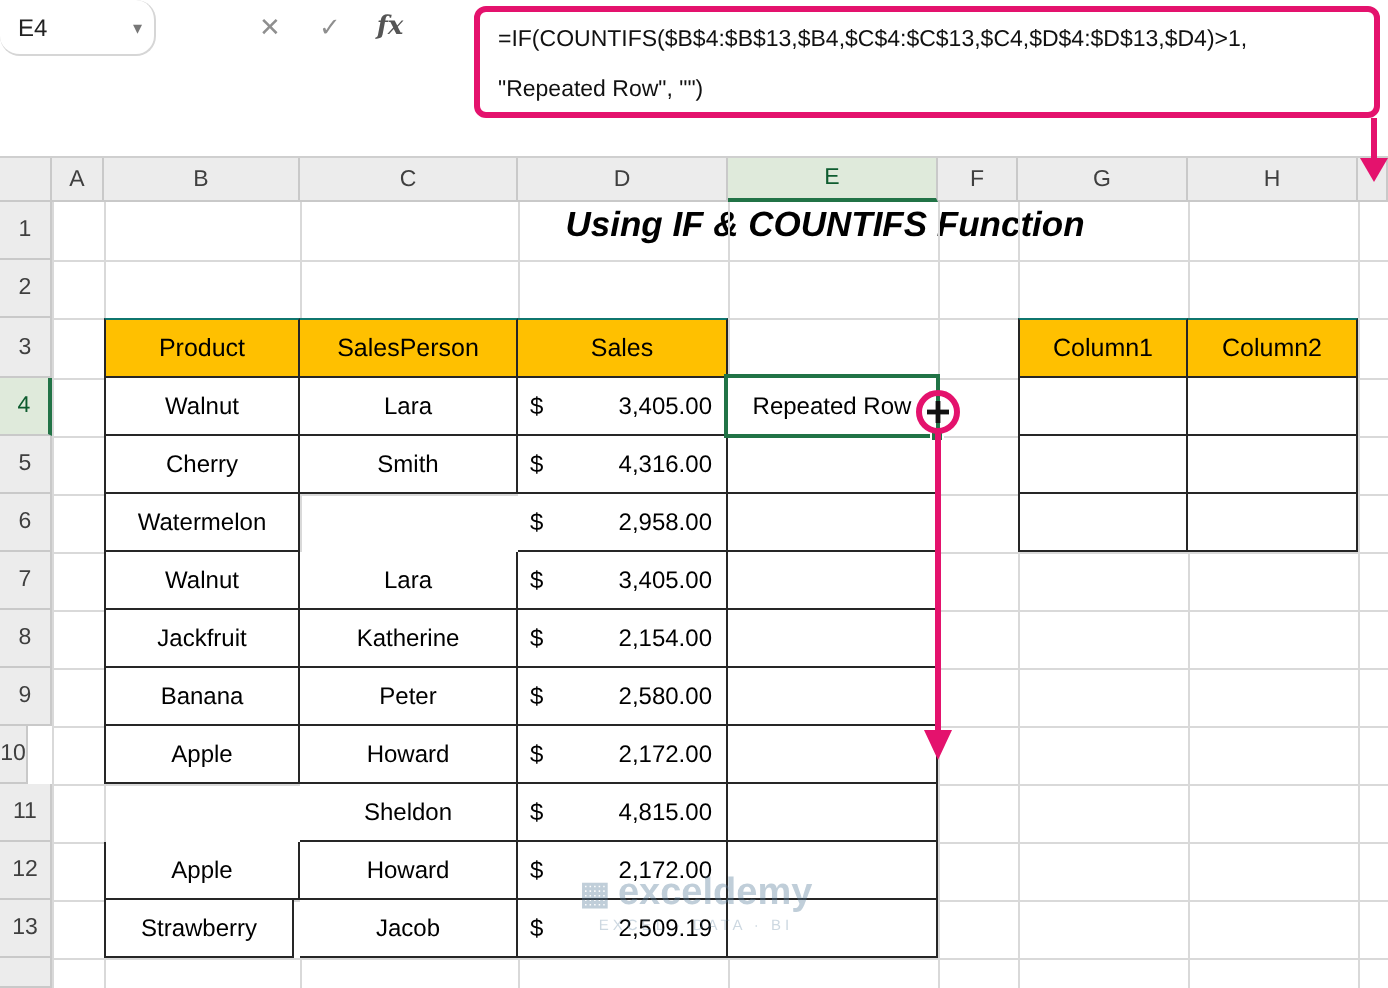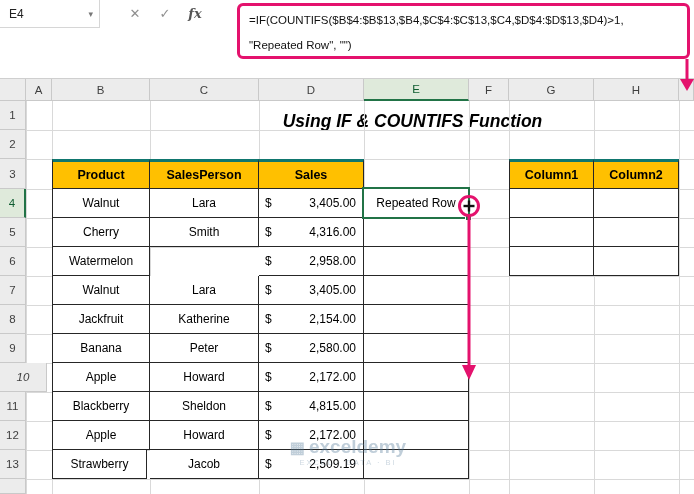--- a/index.html
+++ b/index.html
@@ -3,50 +3,50 @@
 <meta charset="utf-8">
 <style>
   *{margin:0;padding:0;box-sizing:border-box;}
   html,body{width:694px;height:494px;overflow:hidden;background:#fff;
     font-family:"Liberation Sans",sans-serif;}
   .app{position:relative;width:694px;height:494px;background:#fff;overflow:hidden;}
 
   
   .topbar{position:absolute;left:0;top:0;width:694px;height:79px;background:#fff;
     border-bottom:1px solid #cfcfcf;z-index:40;}
-  .namebox{position:absolute;left:0;top:0;width:100px;height:28px;
+  .namebox{position:absolute;left:0;top:0;width:78px;height:28px;
     border-right:1px solid #d6d6d6;border-bottom:1px solid #d6d6d6;
-    display:flex;align-items:center;font-size:12px;color:#222;}
+    display:flex;align-items:center;font-size:12px;color:#222;border-radius:10px;}
   .namebox .val{padding-left:9px;flex:1;}
   .nb-arrow{font-size:9px;color:#777;padding-right:6px;}
   .fb-ico{position:absolute;top:6px;width:22px;text-align:center;
     font-size:13px;color:#8f8f8f;}
   .fb-fx{font-family:"DejaVu Serif",serif;font-style:italic;font-weight:bold;color:#555;}
   .formula-box{position:absolute;left:237px;top:3px;width:453px;height:56px;
     border:3px solid var(--ann);border-radius:6px;padding:2px 0 0 9px;
     font-size:11.5px;line-height:25px;color:#111;white-space:nowrap;overflow:hidden;}
 
   
   .sheet{position:absolute;left:0;top:0;width:694px;height:494px;}
   .ch,.rh{position:absolute;background:#ececec;border-right:1px solid #c9c9c9;
     border-bottom:1px solid #c9c9c9;display:flex;align-items:center;justify-content:center;
     font-size:11.5px;color:#3f3f3f;}
   .ch.selc{background:#dfeadb;border-bottom:2px solid var(--sel);color:#0e5c2f;}
   .rh.selr{background:#dfeadb;border-right:2px solid var(--sel);color:#0e5c2f;}
   .gl{position:absolute;background:#d9d9d9;}
   .tcell{position:absolute;background:#fff;border-right:1px solid #262626;
     border-bottom:1px solid #262626;display:flex;align-items:center;justify-content:center;
     font-size:12px;color:#000;}
-  .tcell.th{background:var(--hdr);font-weight:bold;font-size:12.5px;border-top:3px solid #0f766e;}
+  .tcell.th{background:var(--hdr);font-weight:normal;font-size:12.5px;border-top:1px solid #0f766e;}
   .tcell.lb{border-left:1px solid #262626;}
   .tcell.money{justify-content:space-between;padding:0 7px 0 6px;}
   .selbox{position:absolute;border:2px solid var(--sel);z-index:10;}
   .fill-handle{position:absolute;right:-4px;bottom:-4px;width:7px;height:7px;
     background:var(--sel);border:1px solid #fff;}
-  .title{position:absolute;left:150px;top:107px;width:525px;height:29px;
+  .title{position:absolute;left:150px;top:98px;width:525px;height:29px;
     display:flex;align-items:center;justify-content:center;
     font-size:17.5px;font-weight:bold;font-style:italic;color:#000;}
   .watermark{position:absolute;left:248px;top:437px;width:200px;z-index:15;
     pointer-events:none;text-align:center;color:rgba(90,125,155,0.38);}
   .wm-row{font-size:19px;font-weight:bold;line-height:20px;}
   .wm-logo{font-size:16px;margin-right:4px;}
   .wm-tag{font-size:7.5px;letter-spacing:2px;color:rgba(90,125,155,0.30);}
 
   
   .ann{position:absolute;left:0;top:0;z-index:50;pointer-events:none;}
@@ -99,21 +99,21 @@
       <div class="ch" style="position: absolute; left: 679px; top: 79px; width: 15px; height: 22px;"></div>
       <div class="rh" style="position: absolute; left: 0px; top: 101px; width: 26px; height: 29px;">1</div>
       <div class="rh" style="position: absolute; left: 0px; top: 130px; width: 26px; height: 29px;">2</div>
       <div class="rh" style="position: absolute; left: 0px; top: 159px; width: 26px; height: 30px;">3</div>
       <div class="rh selr" style="position: absolute; left: 0px; top: 189px; width: 26px; height: 29px;">4</div>
       <div class="rh" style="position: absolute; left: 0px; top: 218px; width: 26px; height: 29px;">5</div>
       <div class="rh" style="position: absolute; left: 0px; top: 247px; width: 26px; height: 29px;">6</div>
       <div class="rh" style="position: absolute; left: 0px; top: 276px; width: 26px; height: 29px;">7</div>
       <div class="rh" style="position: absolute; left: 0px; top: 305px; width: 26px; height: 29px;">8</div>
       <div class="rh" style="position: absolute; left: 0px; top: 334px; width: 26px; height: 29px;">9</div>
-      <div class="rh" style="position: absolute; left: 0px; top: 363px; width: 47px; height: 29px; font-style: italic;">10</div>
+      <div class="rh" style="position: absolute; left: 0px; top: 363px; width: 14px; height: 29px;">10</div>
       <div class="rh" style="position: absolute; left: 0px; top: 392px; width: 26px; height: 29px;">11</div>
       <div class="rh" style="position: absolute; left: 0px; top: 421px; width: 26px; height: 29px;">12</div>
       <div class="rh" style="position: absolute; left: 0px; top: 450px; width: 26px; height: 29px;">13</div>
       <div class="rh" style="position: absolute; left: 0px; top: 479px; width: 26px; height: 15px;"></div>
       <div class="tcell th lb" style="position: absolute; left: 52px; top: 159px; width: 98px; height: 30px;">Product</div>
       <div class="tcell th" style="position: absolute; left: 150px; top: 159px; width: 109px; height: 30px;">SalesPerson</div>
       <div class="tcell th" style="position: absolute; left: 259px; top: 159px; width: 105px; height: 30px;">Sales</div>
       <div class="tcell lb" style="position: absolute; left: 52px; top: 189px; width: 98px; height: 29px;">Walnut</div>
       <div class="tcell" style="position: absolute; left: 150px; top: 189px; width: 109px; height: 29px;">Lara</div>
       <div class="tcell money" style="position: absolute; left: 259px; top: 189px; width: 105px; height: 29px;">
@@ -155,21 +155,20 @@
         <span>2,580.00</span>
       </div>
       <div class="tcell" style="position: absolute; left: 364px; top: 334px; width: 105px; height: 29px;"></div>
       <div class="tcell lb" style="position: absolute; left: 52px; top: 363px; width: 98px; height: 29px;">Apple</div>
       <div class="tcell" style="position: absolute; left: 150px; top: 363px; width: 109px; height: 29px;">Howard</div>
       <div class="tcell money" style="position: absolute; left: 259px; top: 363px; width: 105px; height: 29px;">
         <span>$</span>
         <span>2,172.00</span>
       </div>
       <div class="tcell" style="position: absolute; left: 364px; top: 363px; width: 105px; height: 29px;"></div>
-      <div class="tcell lb" style="position: absolute; left: 52px; top: 392px; width: 98px; height: 29px;">Blackberry</div>
       <div class="tcell" style="position: absolute; left: 150px; top: 392px; width: 109px; height: 29px;">Sheldon</div>
       <div class="tcell money" style="position: absolute; left: 259px; top: 392px; width: 105px; height: 29px;">
         <span>$</span>
         <span>4,815.00</span>
       </div>
       <div class="tcell" style="position: absolute; left: 364px; top: 392px; width: 105px; height: 29px;"></div>
       <div class="tcell lb" style="position: absolute; left: 52px; top: 421px; width: 98px; height: 29px;">Apple</div>
       <div class="tcell" style="position: absolute; left: 150px; top: 421px; width: 109px; height: 29px;">Howard</div>
       <div class="tcell money" style="position: absolute; left: 259px; top: 421px; width: 105px; height: 29px;">
         <span>$</span>

